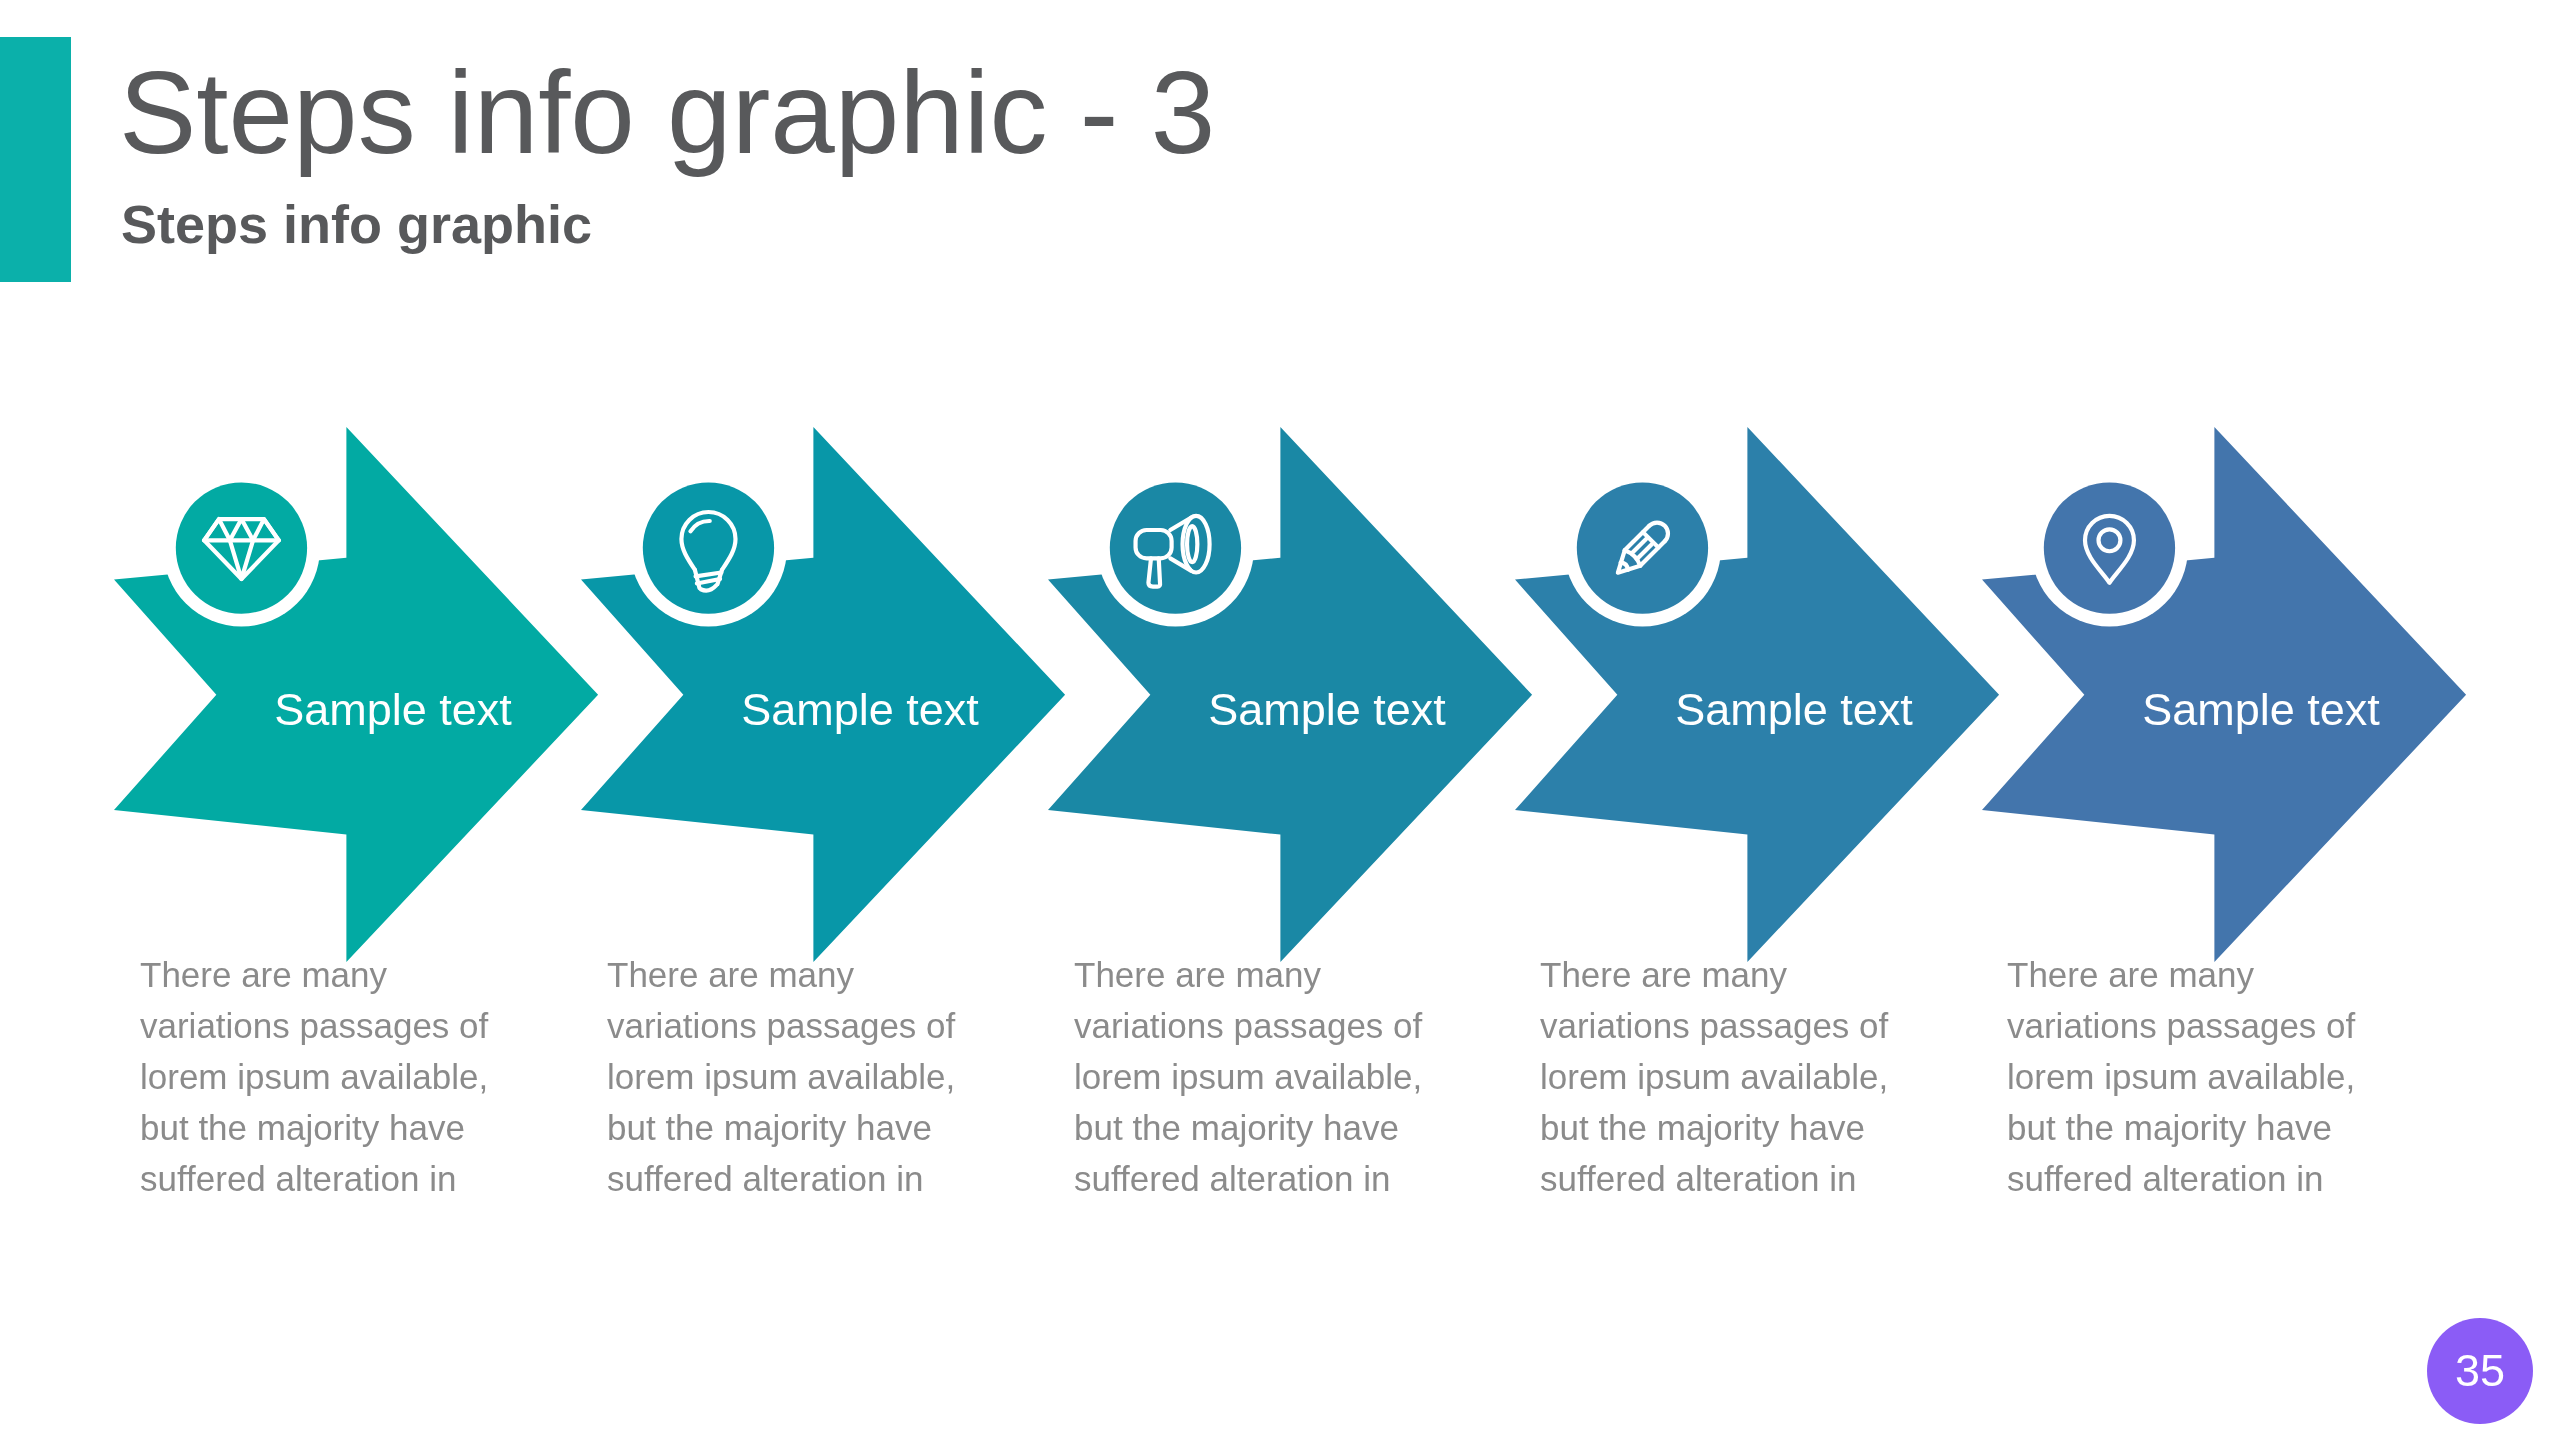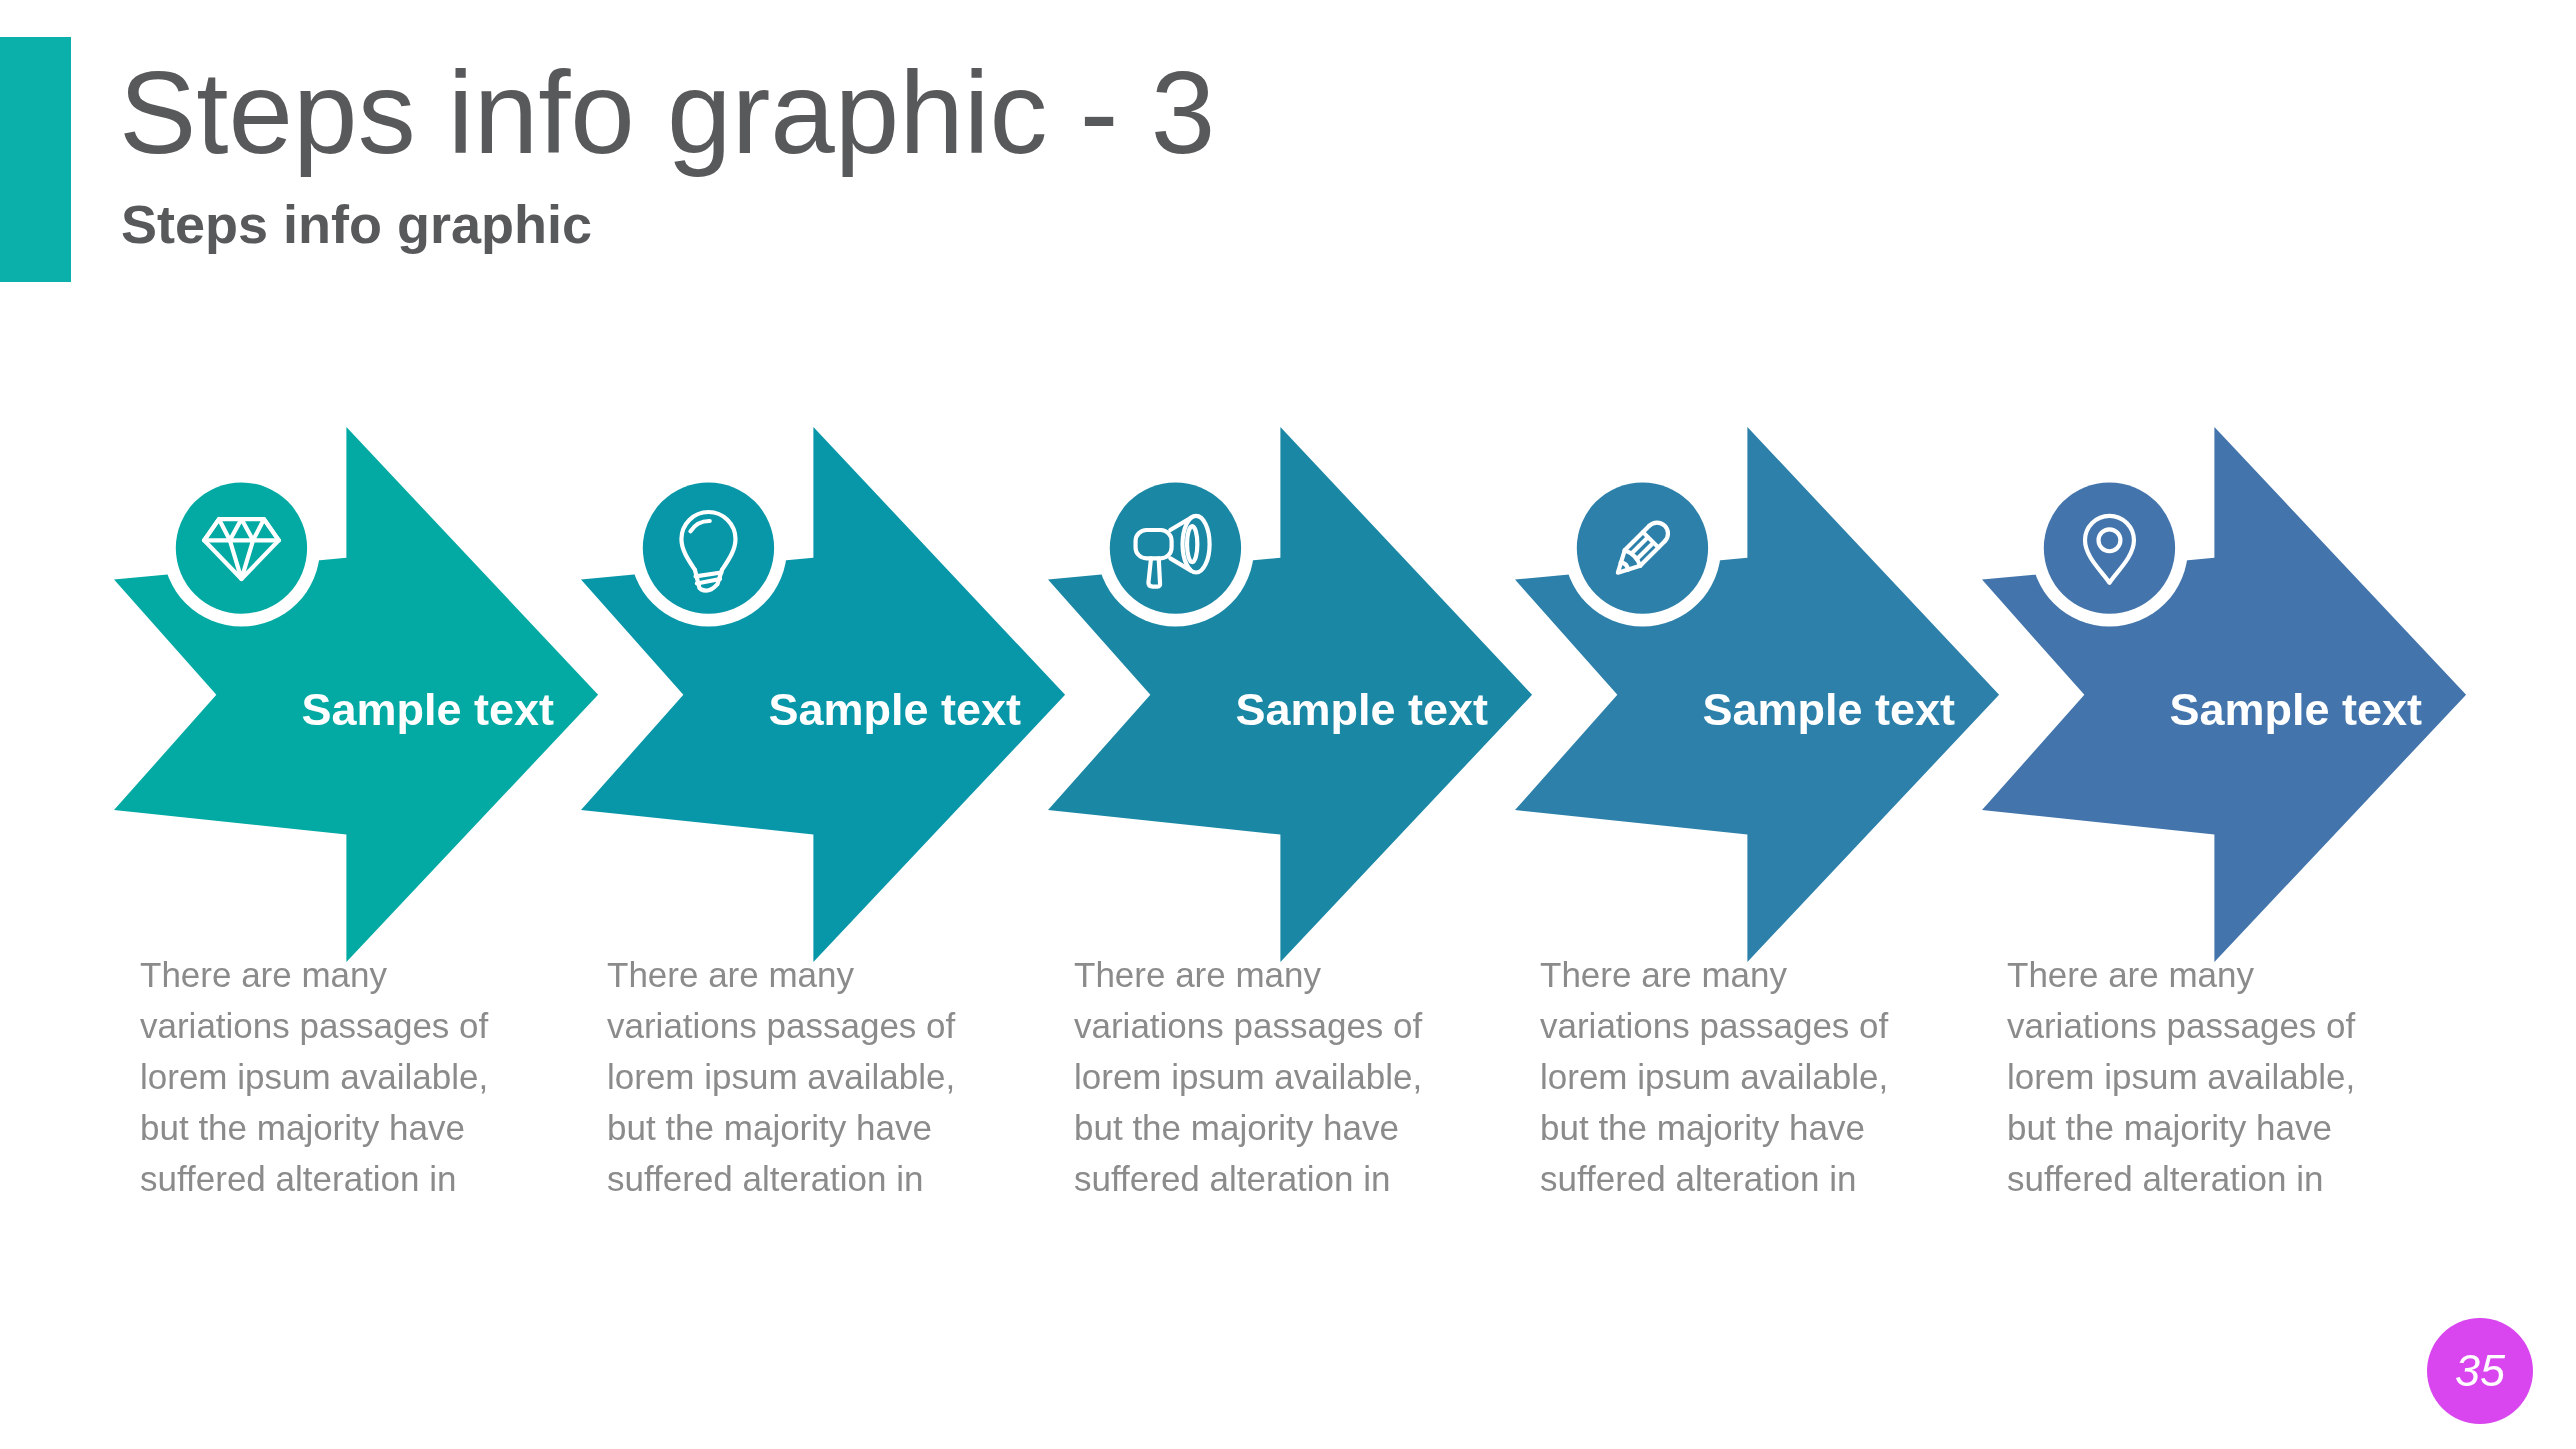--- a/index.html
+++ b/index.html
@@ -23,22 +23,22 @@
     font-size:54px;line-height:1;font-weight:700;color:#58595B;
     white-space:nowrap;
   }
 
   
   .step-svg{position:absolute;top:427px;width:515px;height:535px;overflow:visible;}
   .s0{left:114px}.s1{left:581px}.s2{left:1048px}.s3{left:1515px}.s4{left:1982px}
 
   .step-label{
     position:absolute;top:684px;width:322px;height:52px;
-    line-height:52px;text-align:right;
-    font-size:45px;font-weight:700;color:#ffffff;white-space:nowrap;
+    line-height:52px;text-align:center;
+    font-size:45px;font-weight:400;color:#ffffff;white-space:nowrap;
   }
   .l0{left:232px}.l1{left:699px}.l2{left:1166px}.l3{left:1633px}.l4{left:2100px}
 
   .step-desc{
     position:absolute;top:949px;width:412px;
     font-size:35px;line-height:51px;text-align:left;
     color:#8B8B8B;white-space:pre-line;
   }
   .d0{left:140px}.d1{left:607px}.d2{left:1074px}.d3{left:1540px}.d4{left:2007px}
 
@@ -149,16 +149,16 @@
 variations passages of
 lorem ipsum available,
 but the majority have
 suffered alteration in</div>
   <div class="step-desc d4">There are many
 variations passages of
 lorem ipsum available,
 but the majority have
 suffered alteration in</div>
 
-  <div class="page-badge" style="background: #d946ef; font-style: italic;">35</div>
+  <div class="page-badge" style="background: #8b5cf6;">35</div>
 
 </div>
 
 
 </body></html>

